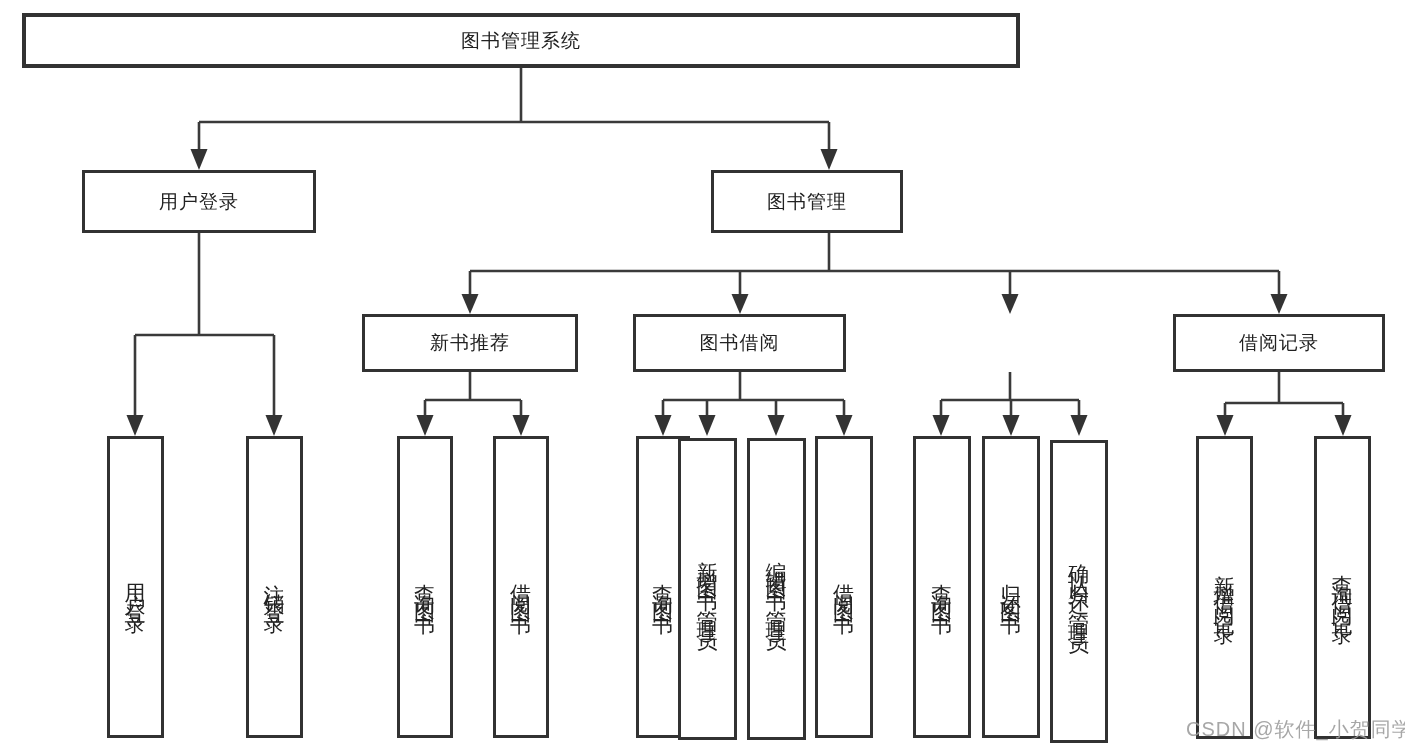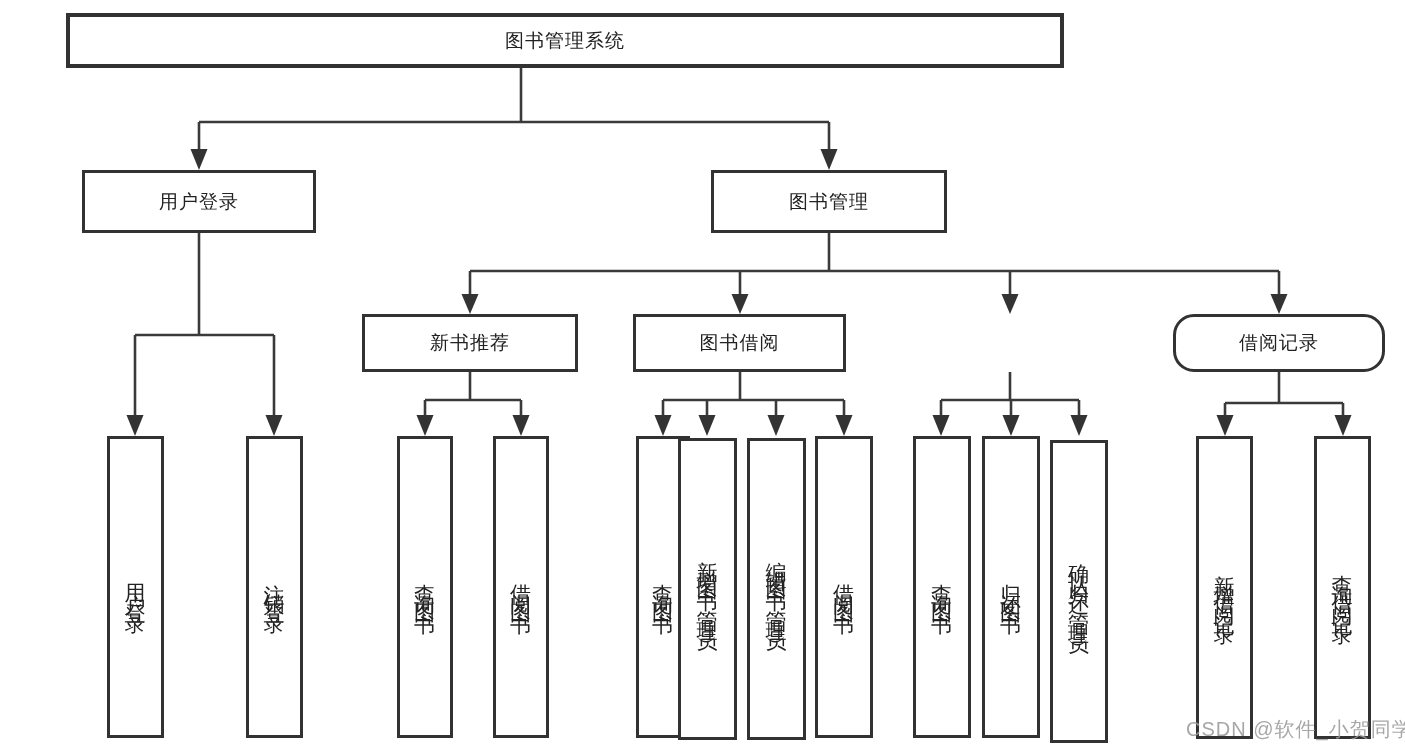--- a/index.html
+++ b/index.html
@@ -138,38 +138,38 @@
     <g>
       <path d="M1279,372 L1279,403"></path>
       <path d="M1225,403 L1343,403"></path>
       <path d="M1225,403 L1225,417"></path>
       <polygon points="1216.5,415 1233.5,415 1225,436"></polygon>
       <path d="M1343,403 L1343,417"></path>
       <polygon points="1334.5,415 1351.5,415 1343,436"></polygon>
     </g>
   </svg>
 
-  <div class="box" style="left:22px; top:13px; width:998px; height:55px; border-width:4px;margin-left:44px;">
+  <div class="box" style="left:22px; top:13px; width:998px; height:55px; border-width:4px;">
     <span>图书管理系统</span>
   </div>
 
   <div class="box" style="left:82px; top:170px; width:234px; height:63px;">
     <span>用户登录</span>
   </div>
-  <div class="box" style="left:711px; top:170px; width:236px; height:63px;">
+  <div class="box" style="left:711px; top:170px; width:192px; height:63px;">
     <span>图书管理</span>
   </div>
 
   <div class="box" style="left:633px; top:314px; width:213px; height:58px;">
     <span>图书借阅</span>
   </div>
   <div class="box" style="left:362px; top:314px; width:216px; height:58px;">
     <span>新书推荐</span>
   </div>
-  <div class="box" style="left:1173px; top:314px; width:212px; height:58px;border-radius:21px;">
+  <div class="box" style="left:1173px; top:314px; width:212px; height:58px;">
     <span>借阅记录</span>
   </div>
 
   <div class="box leaf" style="left:107px; top:436px; width:57px; height:302px;">
     <span class="vtext">用户登录</span>
   </div>
   <div class="box leaf" style="left:246px; top:436px; width:57px; height:302px;">
     <span class="vtext">注销登录</span>
   </div>
 

